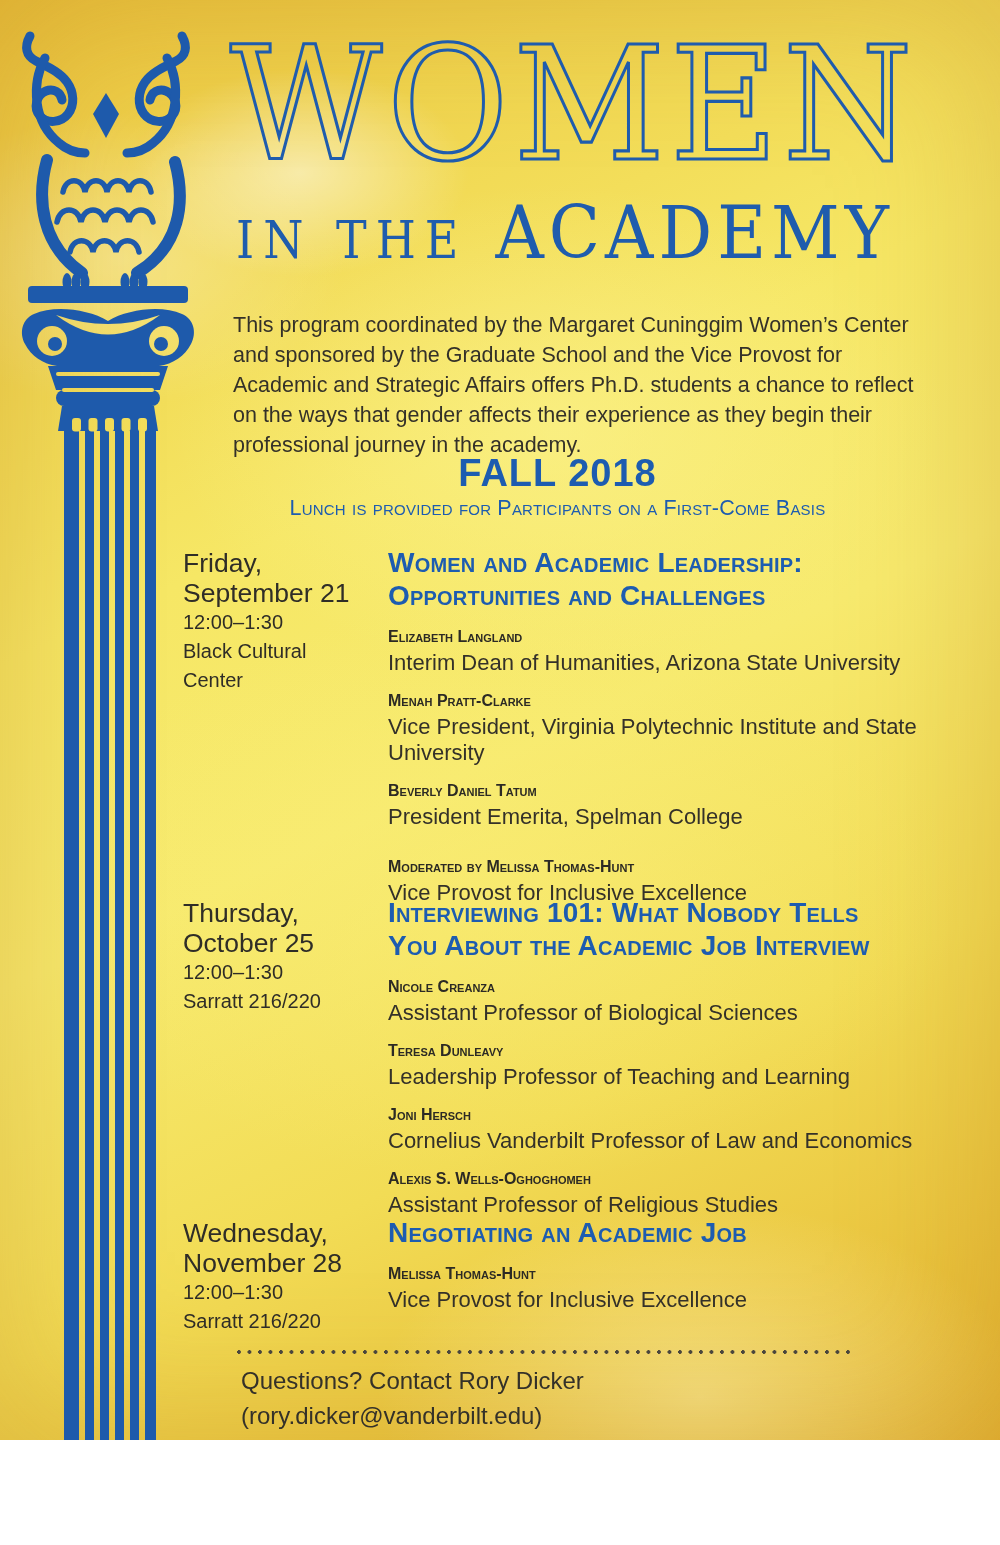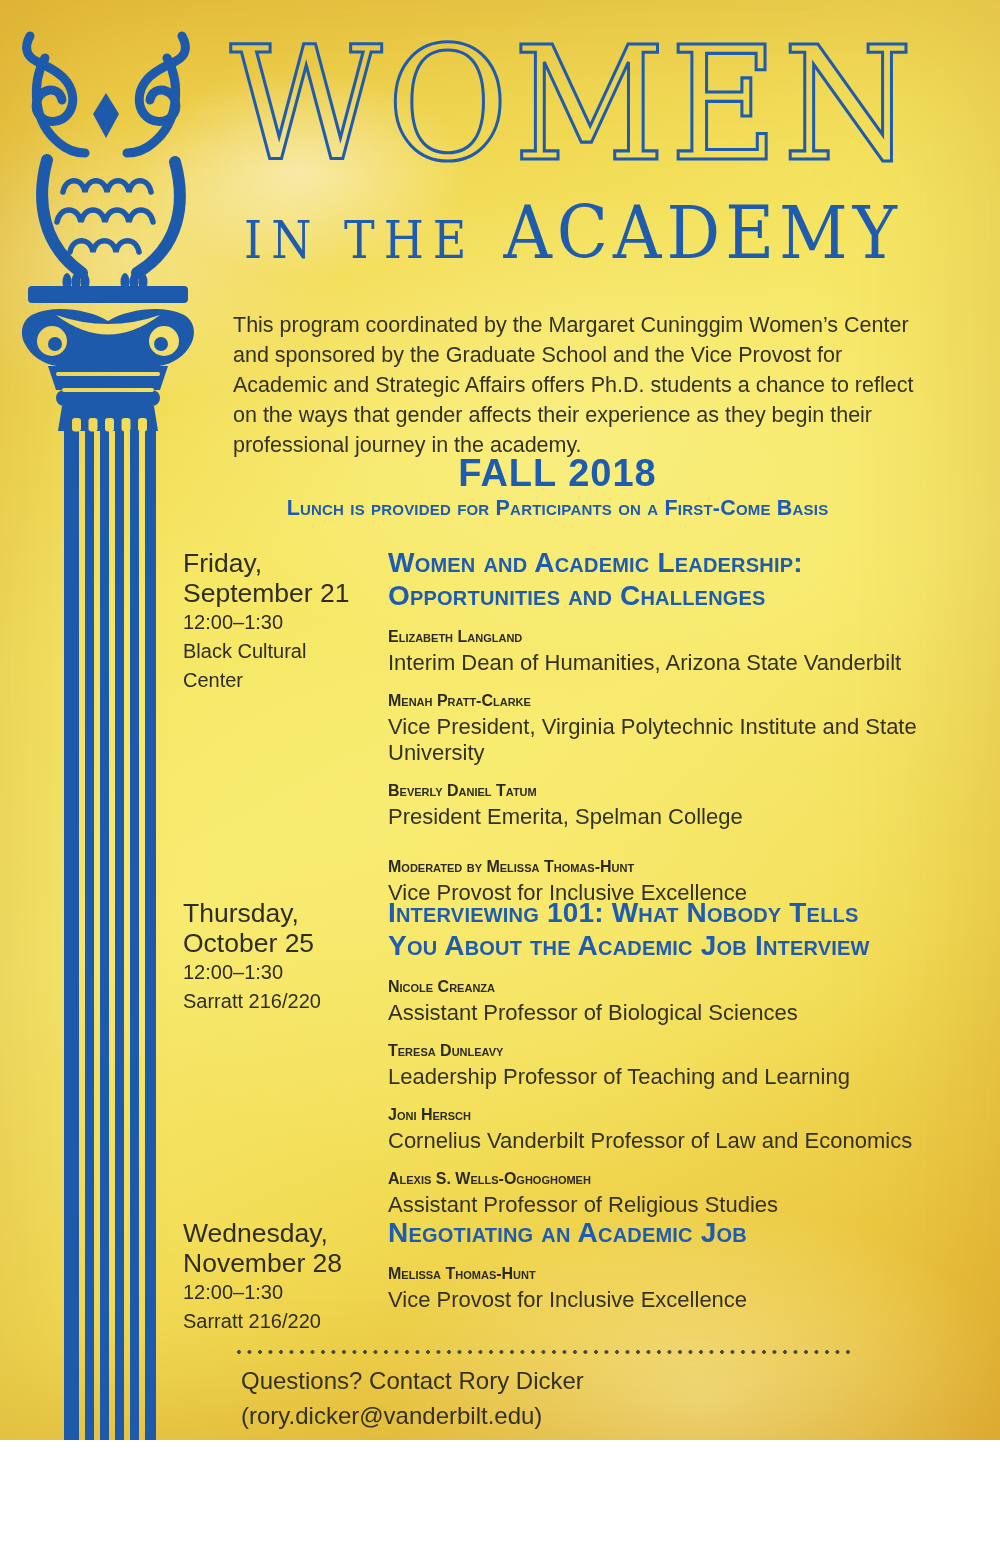--- a/index.html
+++ b/index.html
@@ -19,32 +19,32 @@
 
   .abs { position:absolute; }
 
   
   .title-main {
     left:230px; top:26px; width:670px; text-align:center;
     font-family:"DejaVu Serif", serif; font-size:148px; line-height:1;
     letter-spacing:5px; color:transparent; -webkit-text-stroke:3px #1f5cad;
     transform:scaleY(1.06); transform-origin:top center; white-space:nowrap;
   }
-  .title-sub { left:238px; top:198px; width:670px; text-align:center; color:#1f5cad;
+  .title-sub { left:230px; top:198px; width:670px; text-align:center; color:#1f5cad;
     font-family:"DejaVu Serif", serif; white-space:nowrap; }
   .sub-inthe  { display:inline-block; font-size:46px; letter-spacing:9px; margin-right:28px;
     transform:scaleY(1.14); transform-origin:bottom center; }
   .sub-academy{ display:inline-block; font-size:67px; letter-spacing:5px;
     transform:scaleY(1.10); transform-origin:bottom center; }
 
   
   .intro { left:233px; top:310px; width:700px; font-size:21.5px; line-height:30px; color:#343129; }
   .season { left:235px; top:452px; width:645px; text-align:center; color:#1d5cb0; }
   .season-heading { font-size:38px; font-weight:700; letter-spacing:1px; }
-  .season-note { font-size:21.5px; font-weight:700; font-variant:small-caps; margin-top:1px; letter-spacing:.2px; }
+  .season-note { font-size:21.5px; font-weight:400; font-variant:small-caps; margin-top:1px; letter-spacing:.2px; }
 
   
   .session { position:absolute; left:183px; width:760px; }
   .session-dates { position:absolute; left:0; top:2px; width:200px; color:#2f2d27; }
   .d-day, .d-date { font-size:26.5px; line-height:30px; }
   .d-time, .d-loc { font-size:20px; line-height:29px; }
   .session-body { margin-left:205px; width:555px; }
   .s-title { font-size:28px; line-height:33px; font-weight:700; font-variant:small-caps;
              color:#1d5cb0; letter-spacing:.2px; }
   .speaker { margin-top:12px; }
@@ -184,21 +184,21 @@
       <div class="d-loc">Black Cultural</div>
       <div class="d-loc">Center</div>
     </div>
     <div class="session-body">
       <div class="s-title">
         <div>Women and Academic Leadership:</div>
         <div>Opportunities and Challenges</div>
       </div>
       <div class="speaker">
         <div class="sp-name">Elizabeth Langland</div>
-        <div class="sp-role">Interim Dean of Humanities, Arizona State Vanderbilt</div>
+        <div class="sp-role">Interim Dean of Humanities, Arizona State University</div>
       </div>
       <div class="speaker">
         <div class="sp-name">Menah Pratt-Clarke</div>
         <div class="sp-role">Vice President, Virginia Polytechnic Institute and State University</div>
       </div>
       <div class="speaker">
         <div class="sp-name">Beverly Daniel Tatum</div>
         <div class="sp-role">President Emerita, Spelman College</div>
       </div>
       <div class="speaker moderator">

